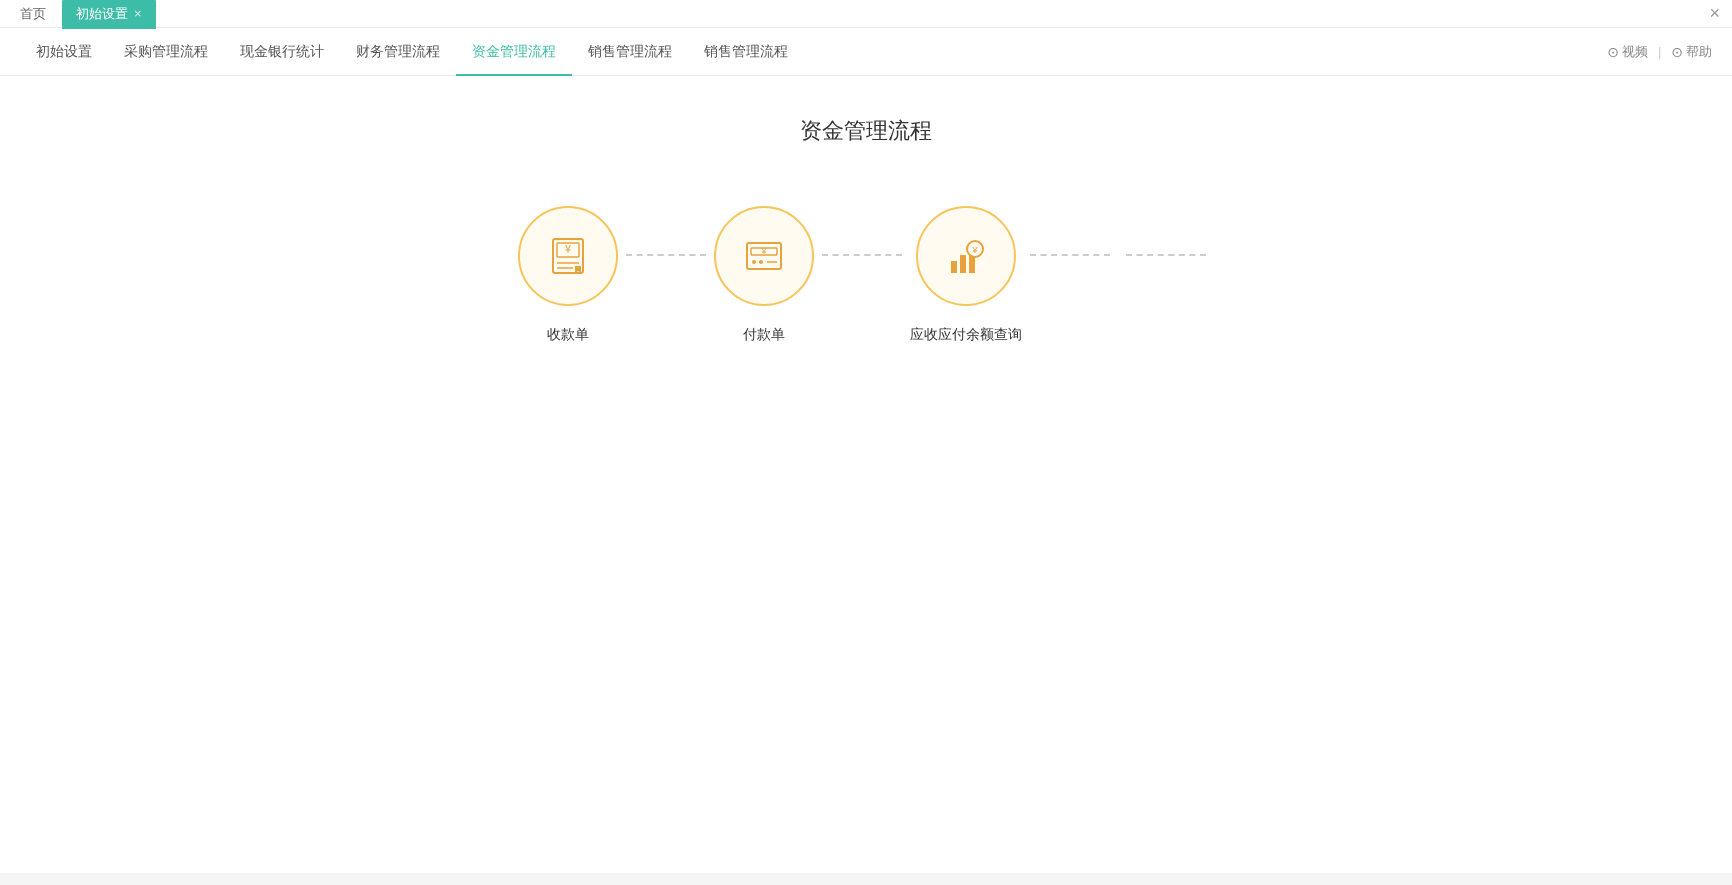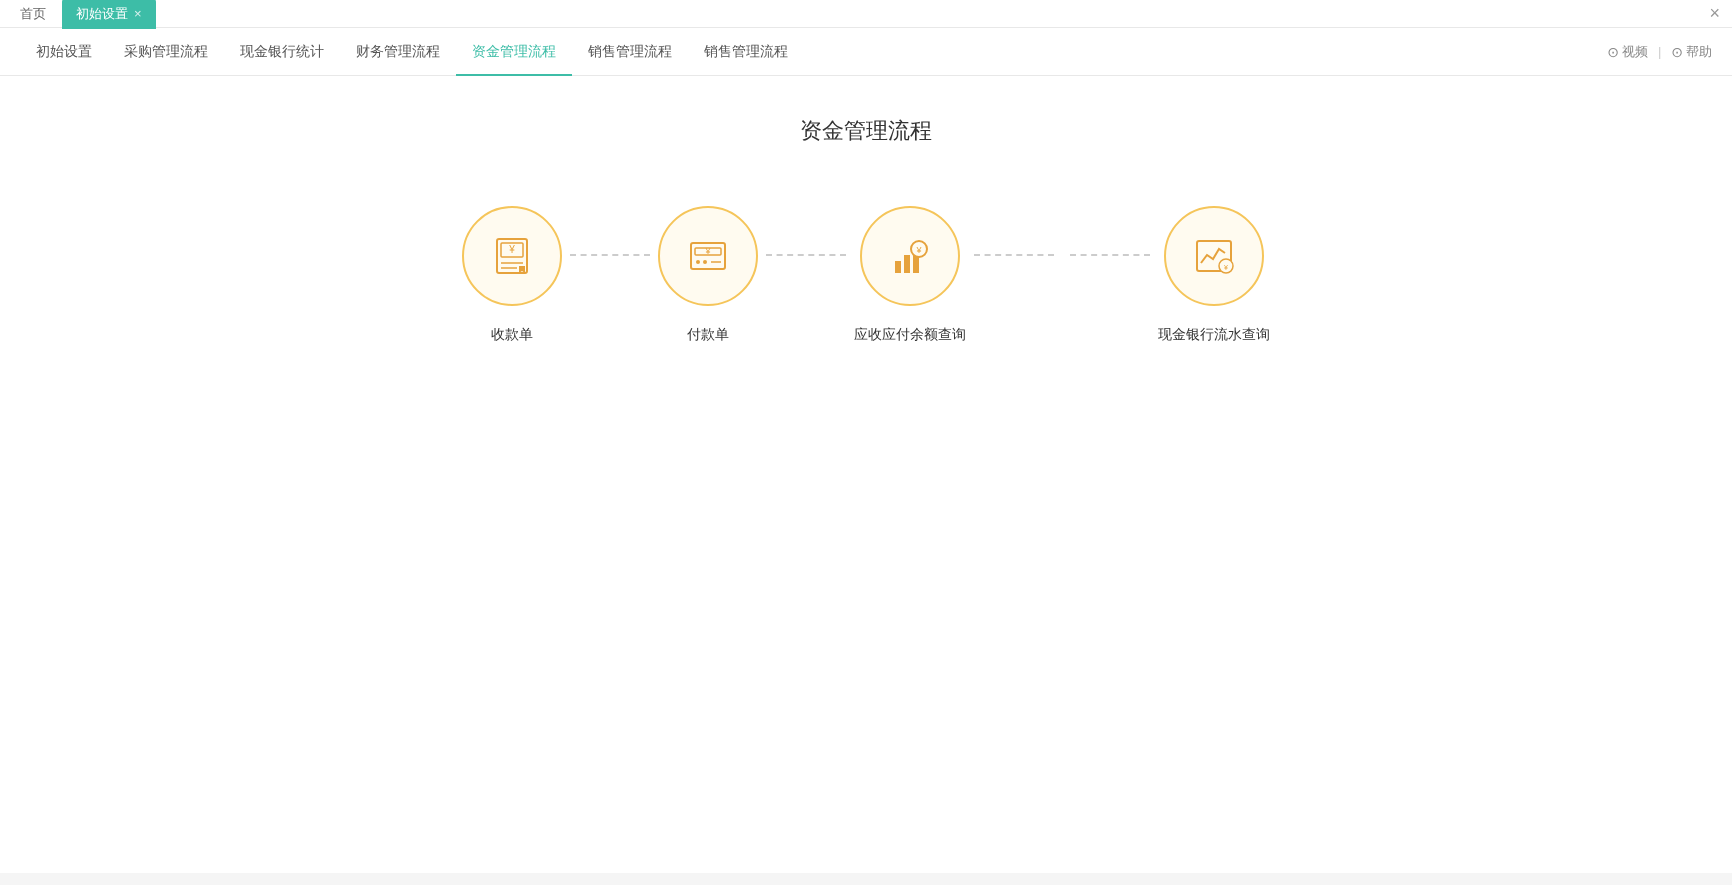--- a/index.html
+++ b/index.html
@@ -259,28 +259,15 @@
 
     <div class="flow-connector">
       <div class="dashed-line"></div>
     </div>
 
 
     <div class="flow-connector">
       <div class="dashed-line"></div>
     </div>
 
-    <div class="flow-item">
-      <div class="flow-icon-wrapper">
-        <svg viewBox="0 0 50 50" fill="none" xmlns="http://www.w3.org/2000/svg">
-          <rect x="8" y="10" width="34" height="30" rx="2" stroke="#e6a23c" stroke-width="2" fill="none"></rect>
-
-          <polyline points="12,32 18,24 24,28 30,18 36,22" stroke="#e6a23c" stroke-width="2" fill="none"></polyline>
-
-          <circle cx="37" cy="35" r="7" stroke="#e6a23c" stroke-width="1.5" fill="#fffbf0"></circle>
-          <text x="37" y="38.5" text-anchor="middle" font-size="7" fill="#e6a23c" font-family="sans-serif">¥</text>
-        </svg>
-      </div>
-      <span class="flow-label">现金银行流水查询</span>
-    </div>
 
   </div>
 </div>
 
 </body></html>

